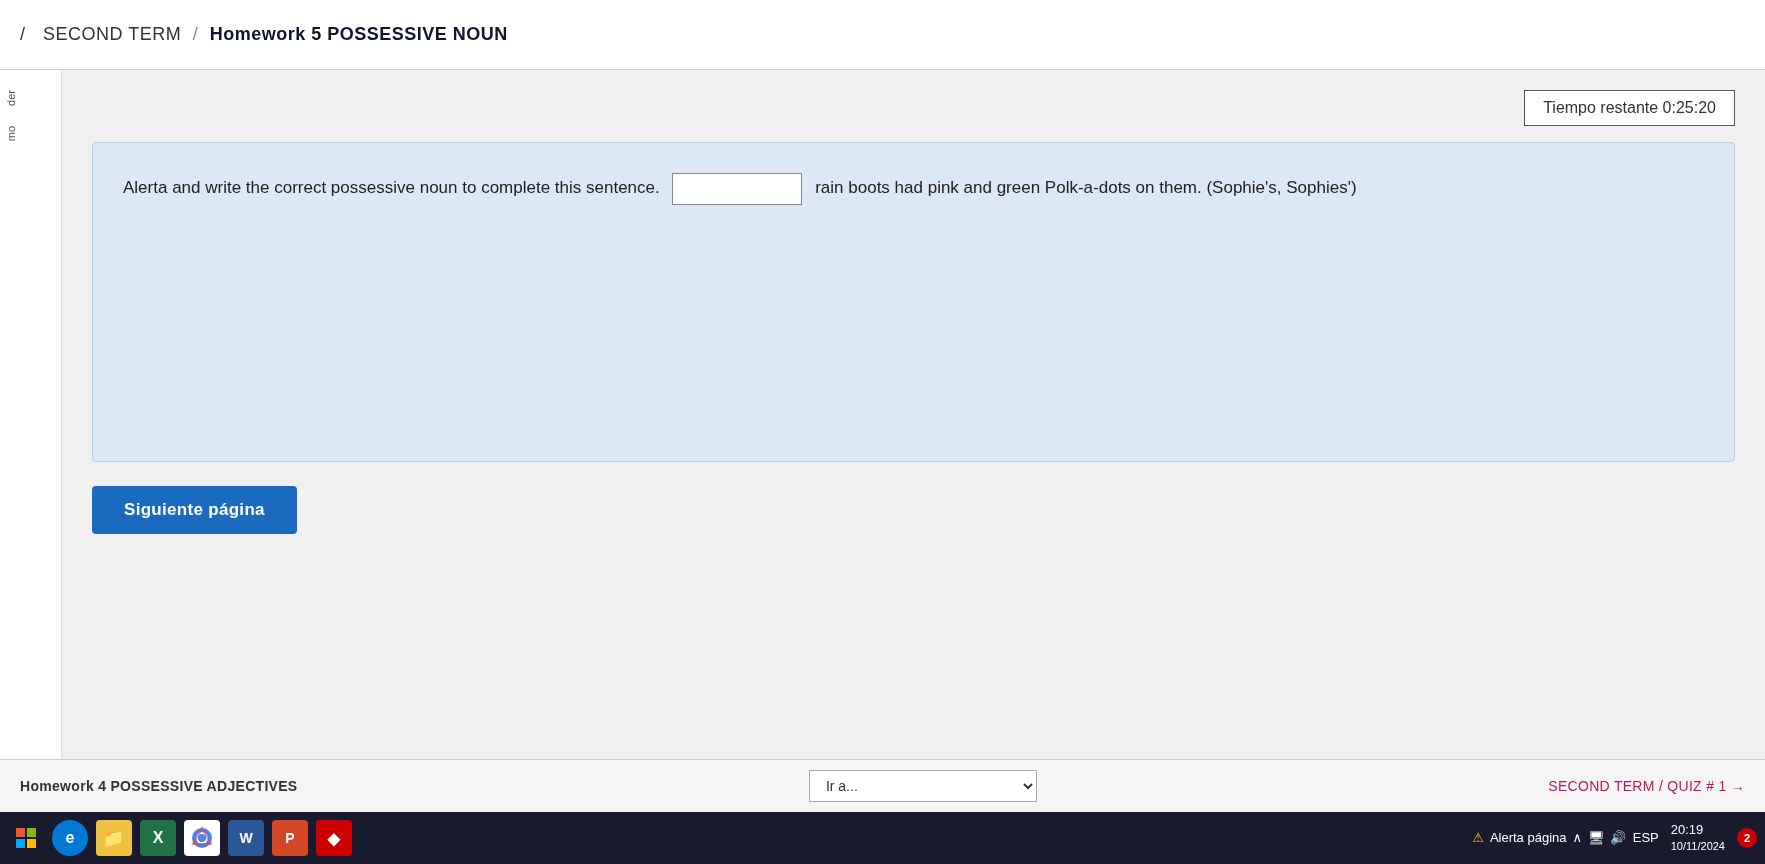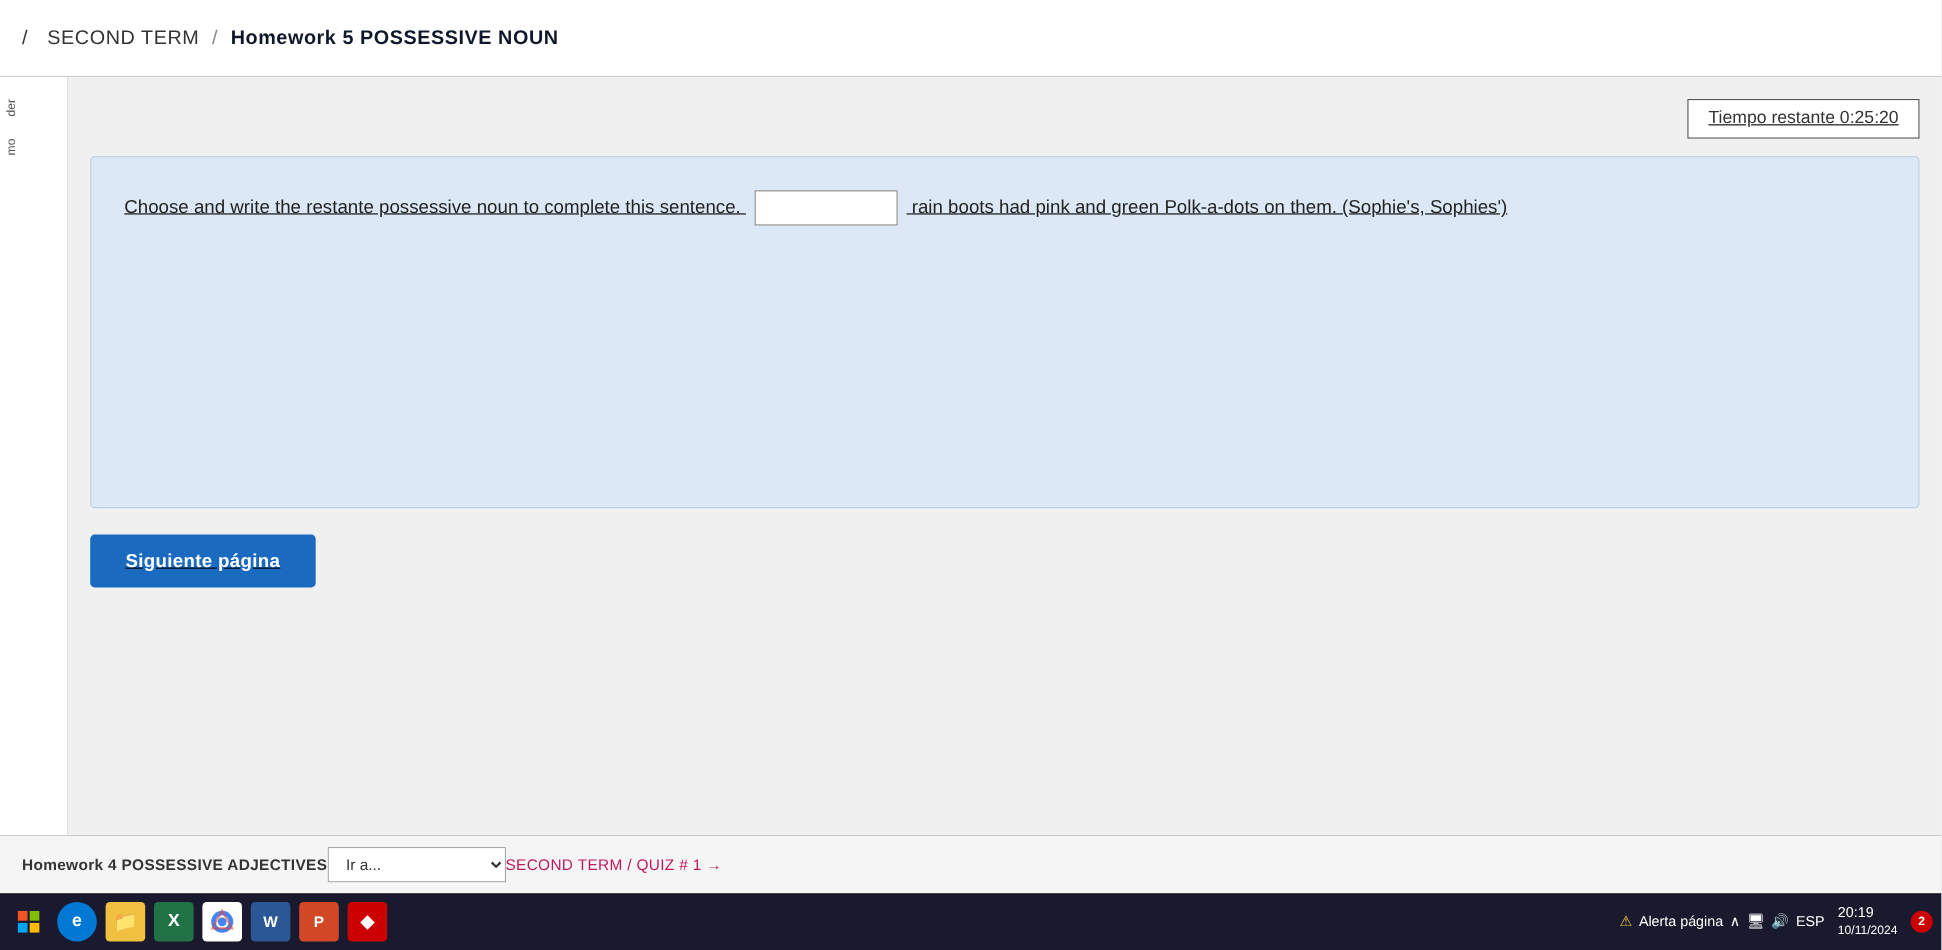--- a/index.html
+++ b/index.html
@@ -59,24 +59,23 @@
       color: #555;
       writing-mode: vertical-rl;
       transform: rotate(180deg);
       padding: 10px 5px;
       text-align: center;
     }
 
     
     .content-area {
       flex: 1;
-      padding: 20px 20px;
+      padding: 20px 30px;
       display: flex;
       flex-direction: column;
-      text-decoration: underline;
     }
 
     
     .timer-row {
       display: flex;
       justify-content: flex-end;
       margin-bottom: 16px;
     }
     .timer-box {
       border: 1px solid #555;
@@ -131,38 +130,38 @@
       letter-spacing: 0.3px;
     }
 
     
     .bottom-nav {
       background: #f5f5f5;
       border-top: 1px solid #ccc;
       padding: 10px 20px;
       display: flex;
       align-items: center;
-      justify-content: flex-start;
+      justify-content: space-between;
       min-height: 52px;
     }
     .bottom-nav-left {
       font-size: 14px;
       color: #333;
       font-weight: 600;
       letter-spacing: 0.3px;
     }
     .bottom-nav-select {
       border: 1px solid #aaa;
       background: #fff;
       padding: 6px 20px 6px 12px;
       font-size: 14px;
       color: #333;
       cursor: pointer;
       appearance: auto;
-      width: 162px;
+      width: 228px;
     }
     .bottom-nav-right {
       font-size: 14px;
       color: #be185d;
       font-weight: 400;
       letter-spacing: 0.3px;
     }
 
     
     .taskbar {
@@ -235,21 +234,21 @@
 
     <div class="timer-row">
       <div class="timer-box">
         <span>Tiempo restante</span>
         <span>0:25:20</span>
       </div>
     </div>
 
     <div class="question-card">
       <p class="question-text">
-        <span>Choose and write the restante possessive noun to complete this sentence.</span>
+        <span>Alerta and write the correct possessive noun to complete this sentence.</span>
         <input class="answer-input" type="text" value="" style="">
         <span>rain boots had pink and green Polk-a-dots on them. (Sophie's, Sophies')</span>
       </p>
     </div>
 
     <div class="btn-row">
       <button class="next-btn">Siguiente página</button>
     </div>
 
   </div>

